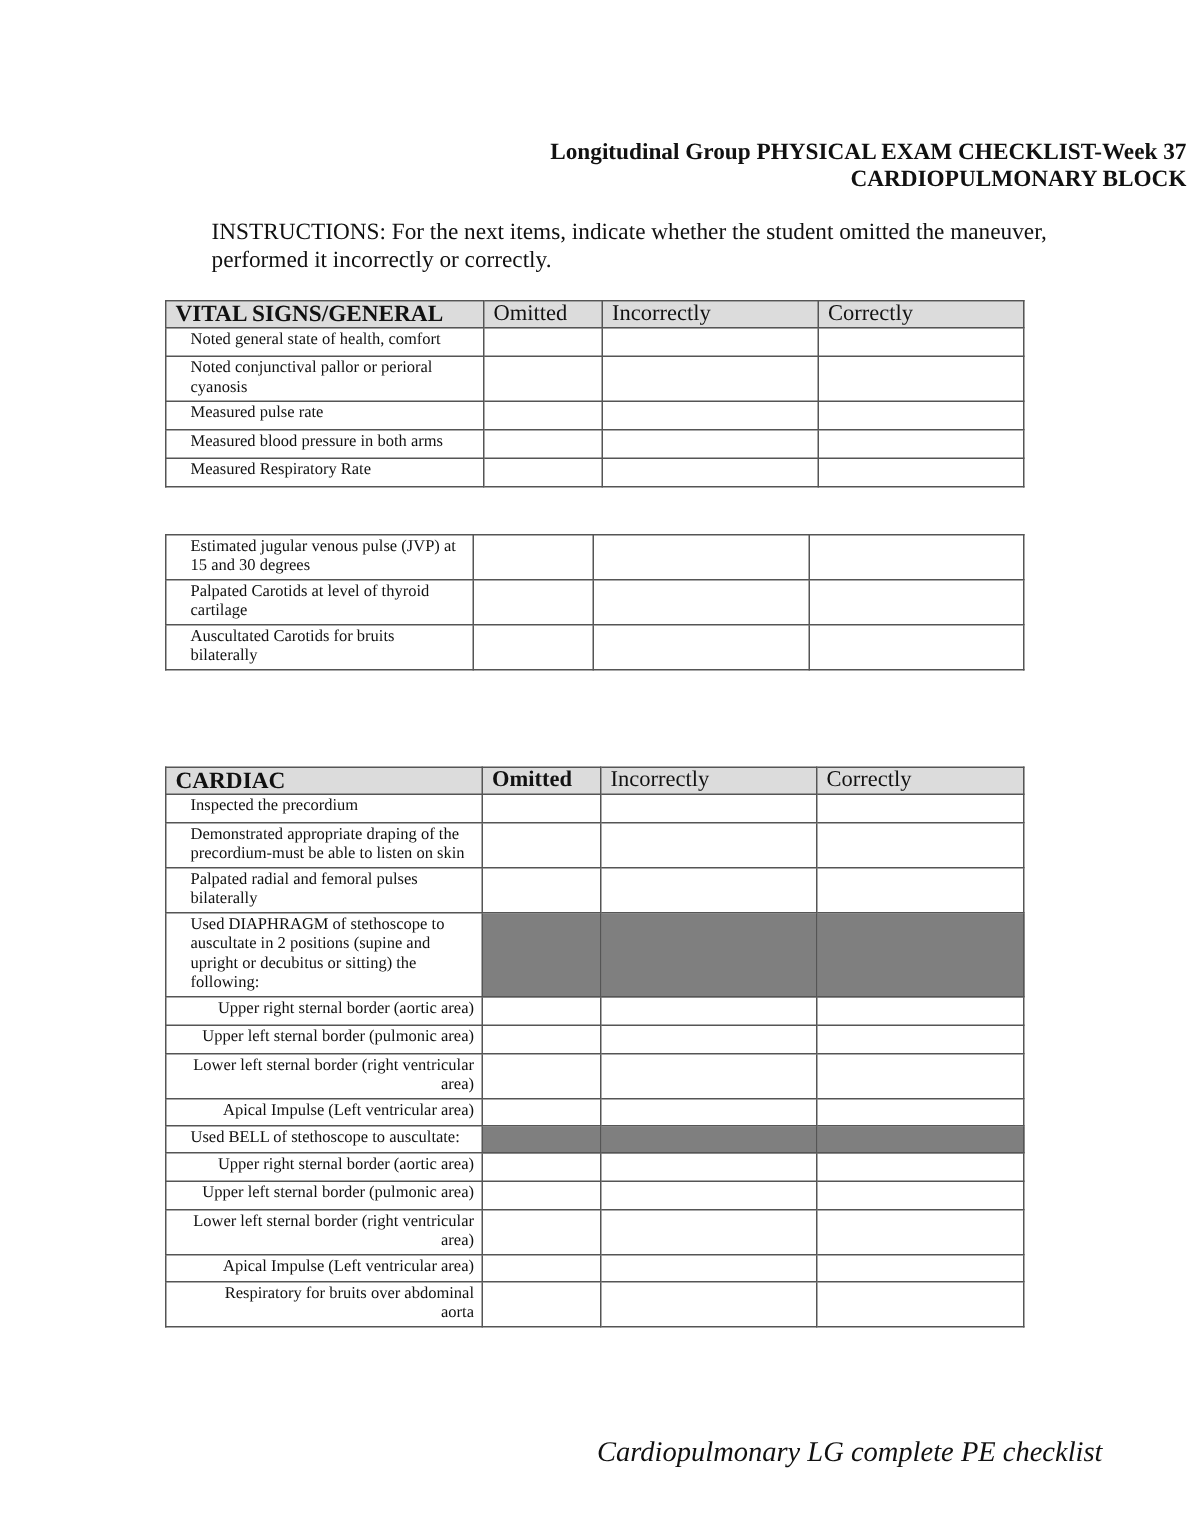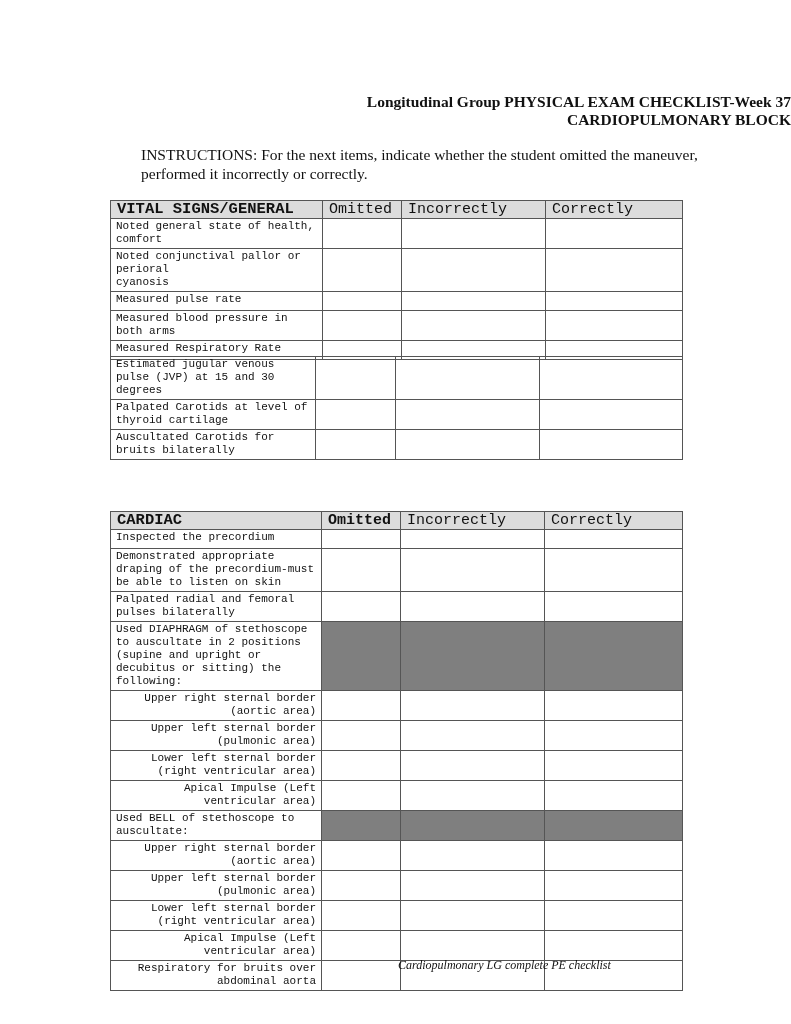--- a/index.html
+++ b/index.html
@@ -1,27 +1,27 @@
 <!DOCTYPE html>
 <html><head>
 <meta charset="utf-8">
 <style>
   html, body { margin:0; padding:0; background:#ffffff; }
   body { width:791px; height:1024px; position:relative; font-family:"Liberation Serif", serif; color:#111; overflow:hidden; }
   .title { position:absolute; left:0; width:791px; top:93px; text-align:right; font-weight:bold; font-size:15.5px; line-height:18px; }
   .instructions { position:absolute; left:117px; top:146px; width:580px; font-size:15.5px; line-height:18.5px;margin-left:24px; }
-  table.ck { position:absolute; left:110px; border-collapse:collapse; table-layout:fixed;font-family:Liberation Mono, monospace; }
+  table.ck { position:absolute; left:110px; border-collapse:collapse; table-layout:fixed; }
   table.ck td, table.ck th { border:1px solid #555; padding:0 6px; vertical-align:top; }
   table.ck th { background:#dcdcdc; font-weight:normal; text-align:left; font-size:15px; height:17px; line-height:17px; }
   table.ck th.section { font-weight:bold; font-size:15.5px; }
   table.ck th.bold { font-weight:bold; }
-  table.ck td.label { font-size:11px; line-height:13px; padding:1px 5px 2px 5px; }
+  table.ck td.label { font-size:11px; line-height:13px; padding:1px 5px 2px 16px; }
   table.ck td.right { text-align:right; }
   table.ck td.shade { background:#7f7f7f; }
-  .footer { position:absolute; left:398px; top:958px; font-style:italic; font-size:12px; }
+  .footer { position:absolute; left:398px; top:958px; font-style:italic; font-size:19px; }
 </style>
 </head>
 <body>
 
 <div class="title">
   <div>Longitudinal Group PHYSICAL EXAM CHECKLIST-Week 37</div>
   <div>CARDIOPULMONARY BLOCK</div>
 </div>
 
 <div class="instructions">INSTRUCTIONS: For the next items, indicate whether the student omitted the maneuver, performed it incorrectly or correctly.</div>

